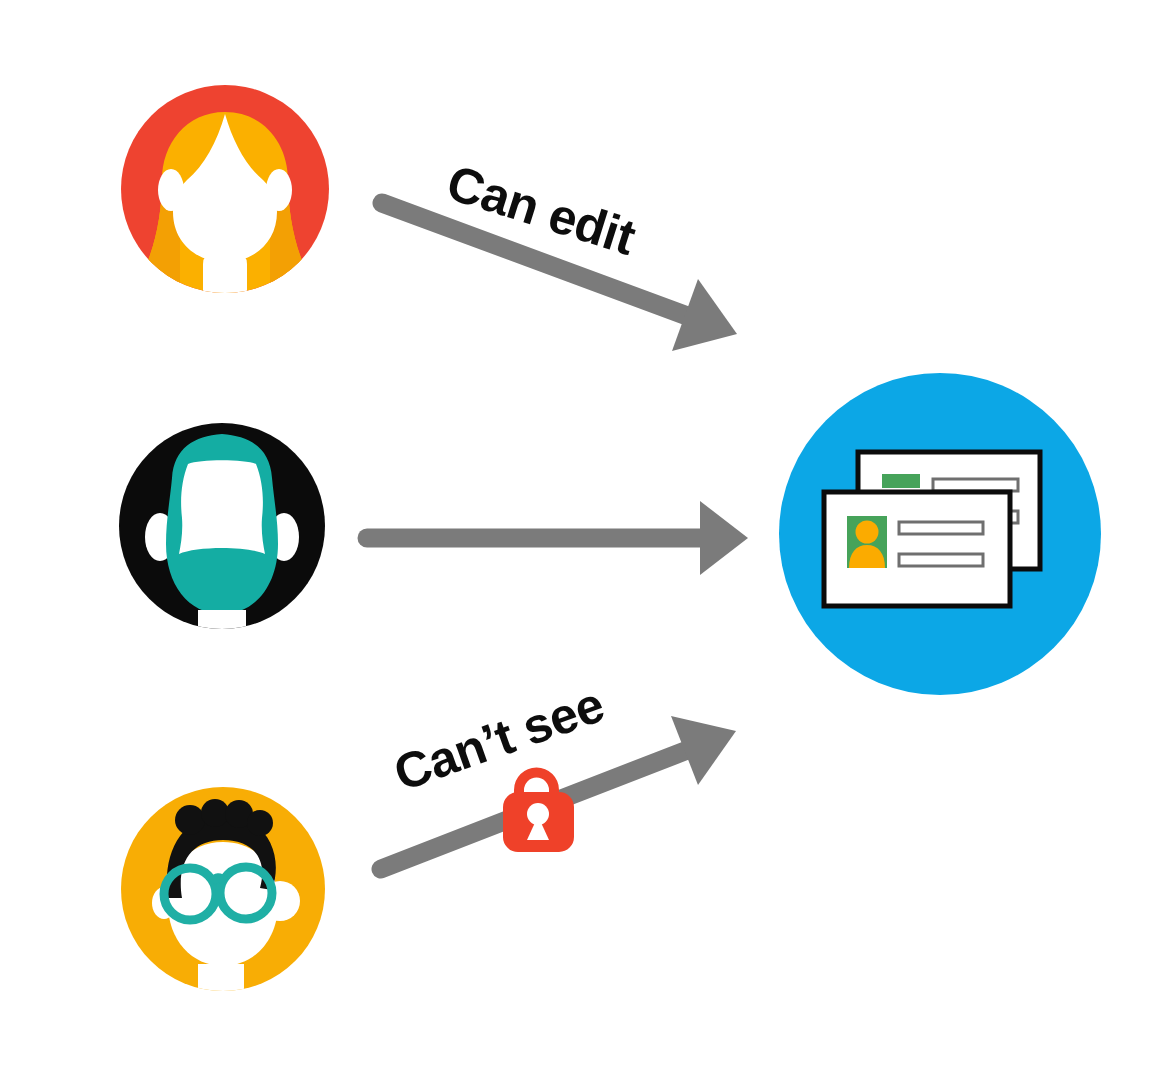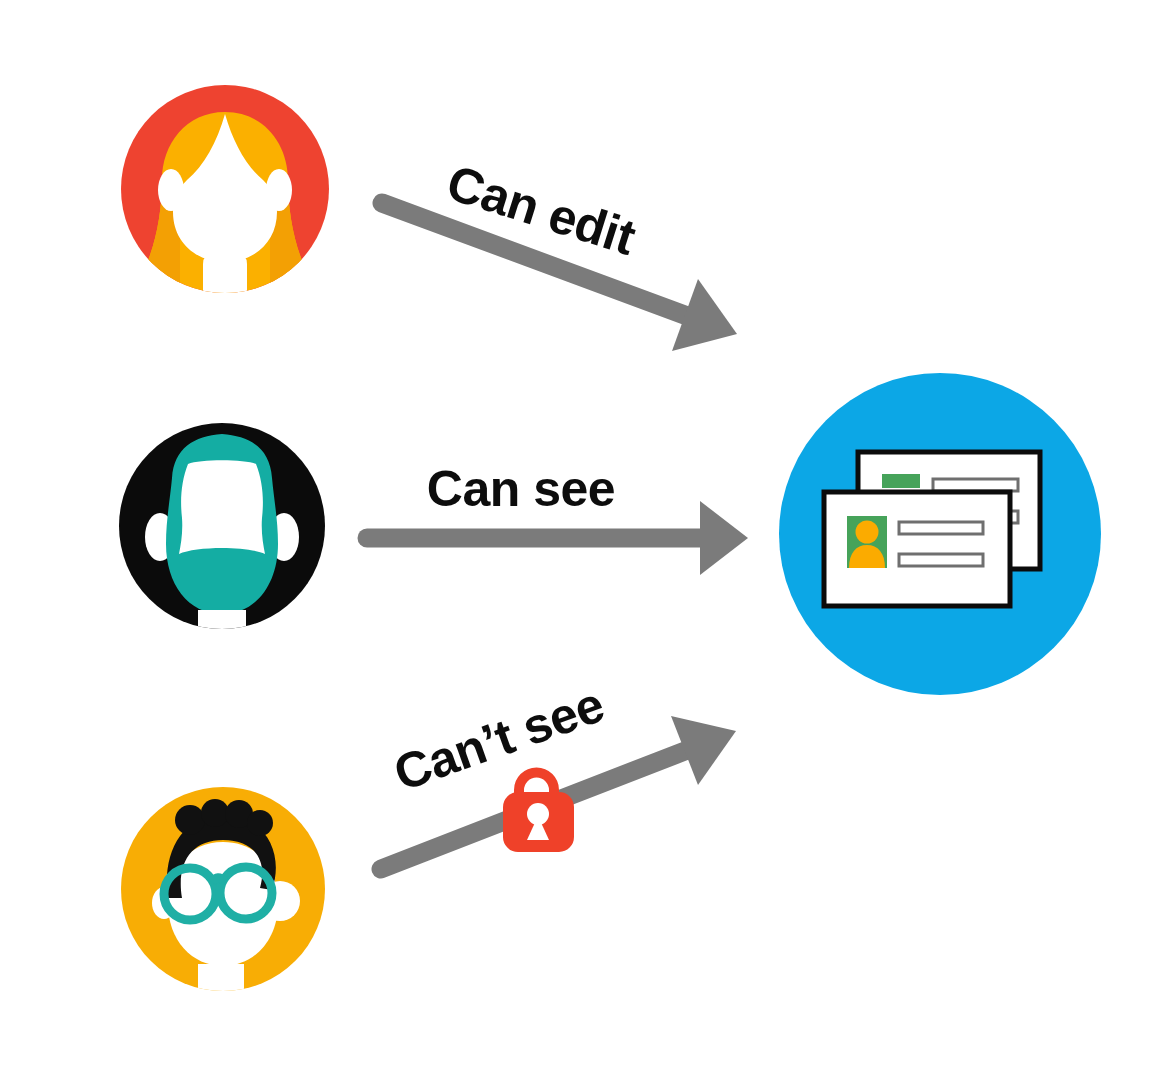--- a/index.html
+++ b/index.html
@@ -135,16 +135,15 @@
     </g>
     <g>
       <path class="lock-shackle" d="M519,796 L519,790 A17.5,17.5 0 0 1 554,790 L554,796"></path>
       <rect class="lock-solid" x="503" y="792" width="71" height="60" rx="15"></rect>
       <circle class="keyhole" cx="538" cy="814" r="11"></circle>
       <path class="keyhole" d="M538,816 L549,840 L527,840 Z"></path>
     </g>
   </svg>
 
   <div class="label" id="label-can-edit">Can edit</div>
-  <div class="label" id="label-can-see">Can see</div>
   <div class="label" id="label-cant-see">Can’t see</div>
 
 </div>
 
 </body></html>

